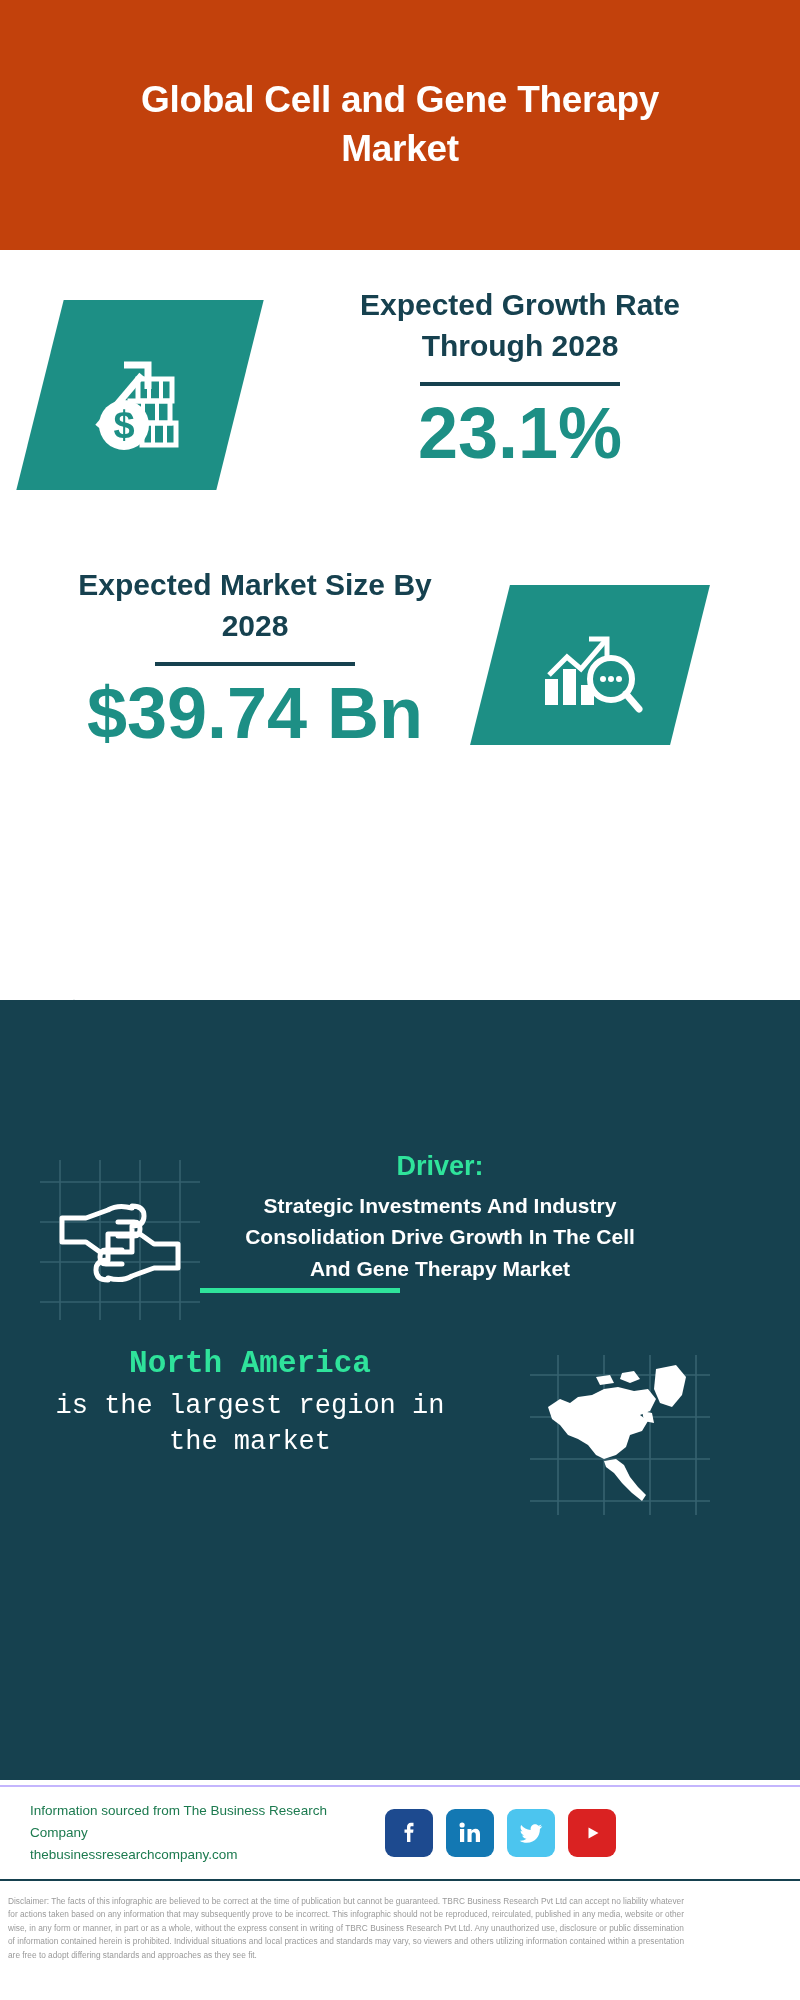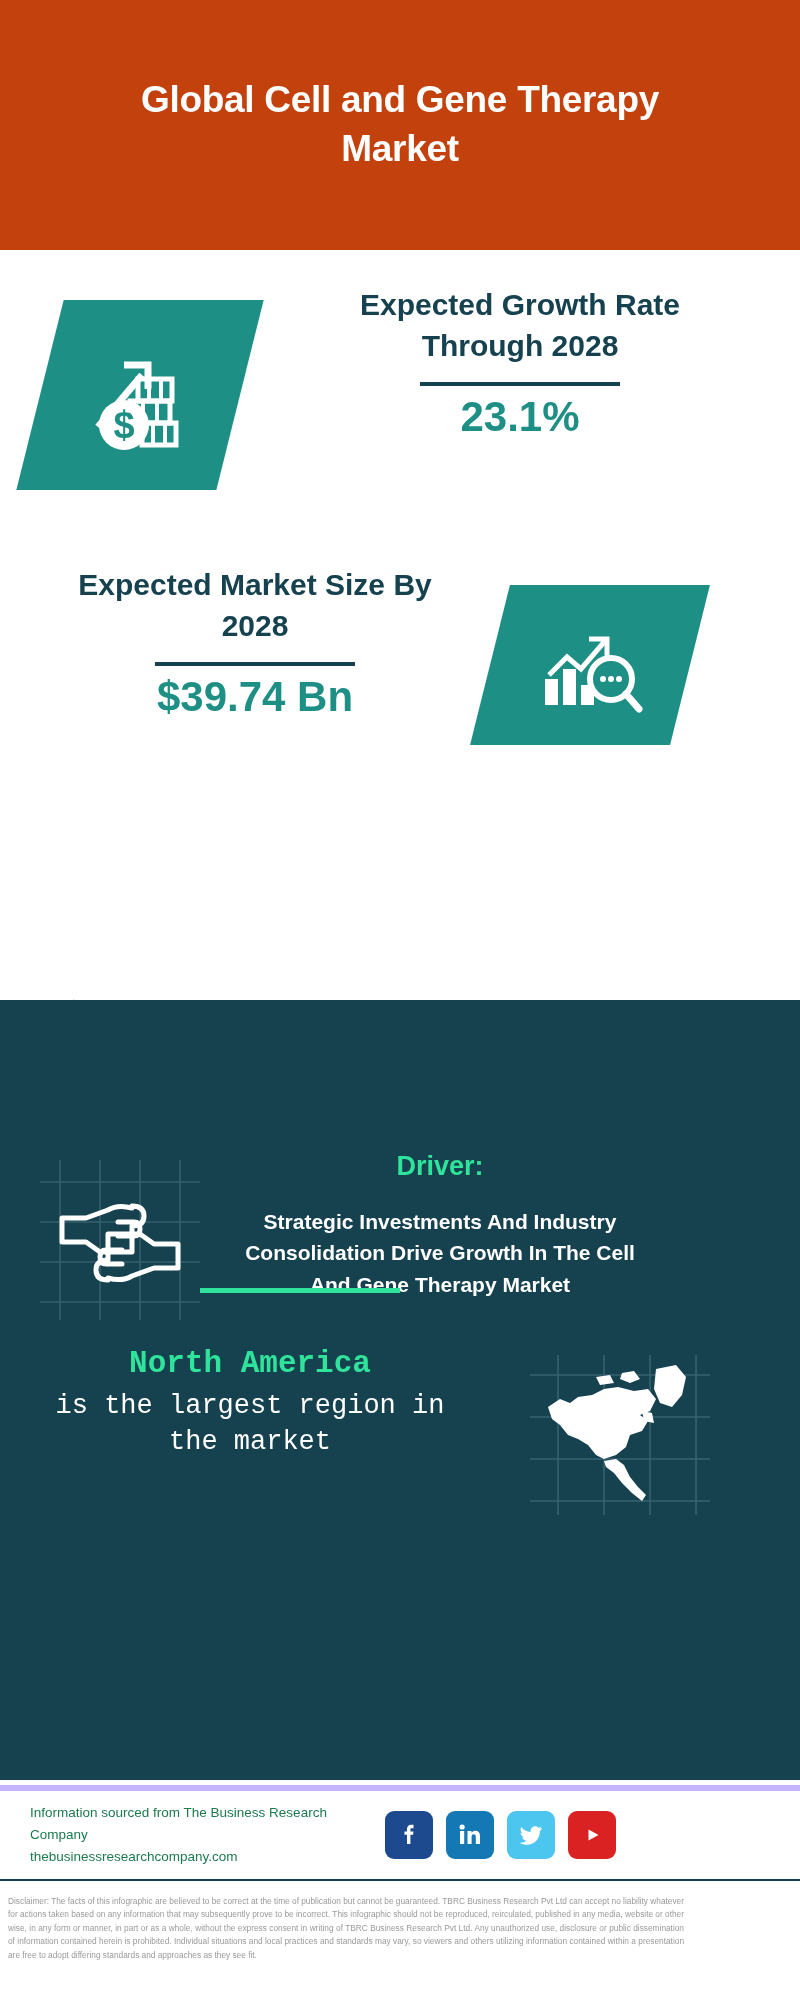--- a/index.html
+++ b/index.html
@@ -38,21 +38,21 @@
   .stat1-text {
     position:absolute; left:300px; top:30px; width:440px; text-align:center;
   }
   .stat-label {
     color:#16414f; font-size:30px; font-weight:bold; line-height:1.35;
   }
   .rule-dark {
     width:200px; height:4px; background:#16414f; margin:16px auto 8px auto;
   }
   .stat-value {
-    color:#1d8f85; font-size:42px; font-weight:bold; line-height:1.1;
+    color:#1d8f85; font-size:72px; font-weight:bold; line-height:1.1;
   }
 
   
   .stat2 { position:absolute; left:0; top:545px; width:800px; height:240px;padding-left:36px; }
   .stat2-text { position:absolute; left:55px; top:20px; width:400px; text-align:center; }
   .para-right {
     position:absolute; left:490px; top:40px;
     width:200px; height:160px;
     background:#1d8f85;
     transform:skewX(-14deg);
@@ -75,42 +75,42 @@
   }
   .driver-icon-box {
     position:absolute; left:40px; top:10px; width:160px; height:160px;
   }
   .driver-text { position:absolute; left:230px; top:0px; width:420px; text-align:center; }
   .driver-heading {
     color:#2fe39b; font-size:27px; font-weight:bold; line-height:1.2;
   }
   .driver-body {
     color:#ffffff; font-size:21px; font-weight:bold; line-height:1.48;
-    margin-top:24px;
+    margin-top:8px;
   }
   .rule-mint {
     position:absolute; left:200px; top:1288px;
     width:200px; height:5px; background:#2fe39b;
   }
 
   
   .region-wrap { position:absolute; left:0; top:1345px; width:800px; }
   .region-text { position:absolute; left:50px; top:0; width:400px; text-align:center;font-family:Liberation Mono, monospace; }
   .region-name {
     color:#2fe39b; font-size:31px; font-weight:bold; line-height:1.25;
   }
   .region-sub {
     color:#ffffff; font-size:27px; font-weight:400; line-height:1.35; margin-top:4px;
   }
   .map-box { position:absolute; left:530px; top:10px; width:180px; height:160px; }
 
   
   .footer {
     position:absolute; left:0; top:1785px; width:800px; height:96px;
-    background:#ffffff; border-top:6px solid #c4b5fd; border-bottom:2px solid #16414f;
+    background:#ffffff; border-top:2px solid #c4b5fd; border-bottom:2px solid #16414f;
     display:flex; align-items:center;
   }
   .footer-text { margin-left:30px; width:345px; }
   .footer-line {
     color:#1c7a4f; font-size:13.5px; line-height:1.65; font-weight:400;
   }
   .social-row { display:flex; gap:13px; margin-left:10px; }
   .social {
     width:48px; height:48px; border-radius:9px;
     display:flex; align-items:center; justify-content:center;

